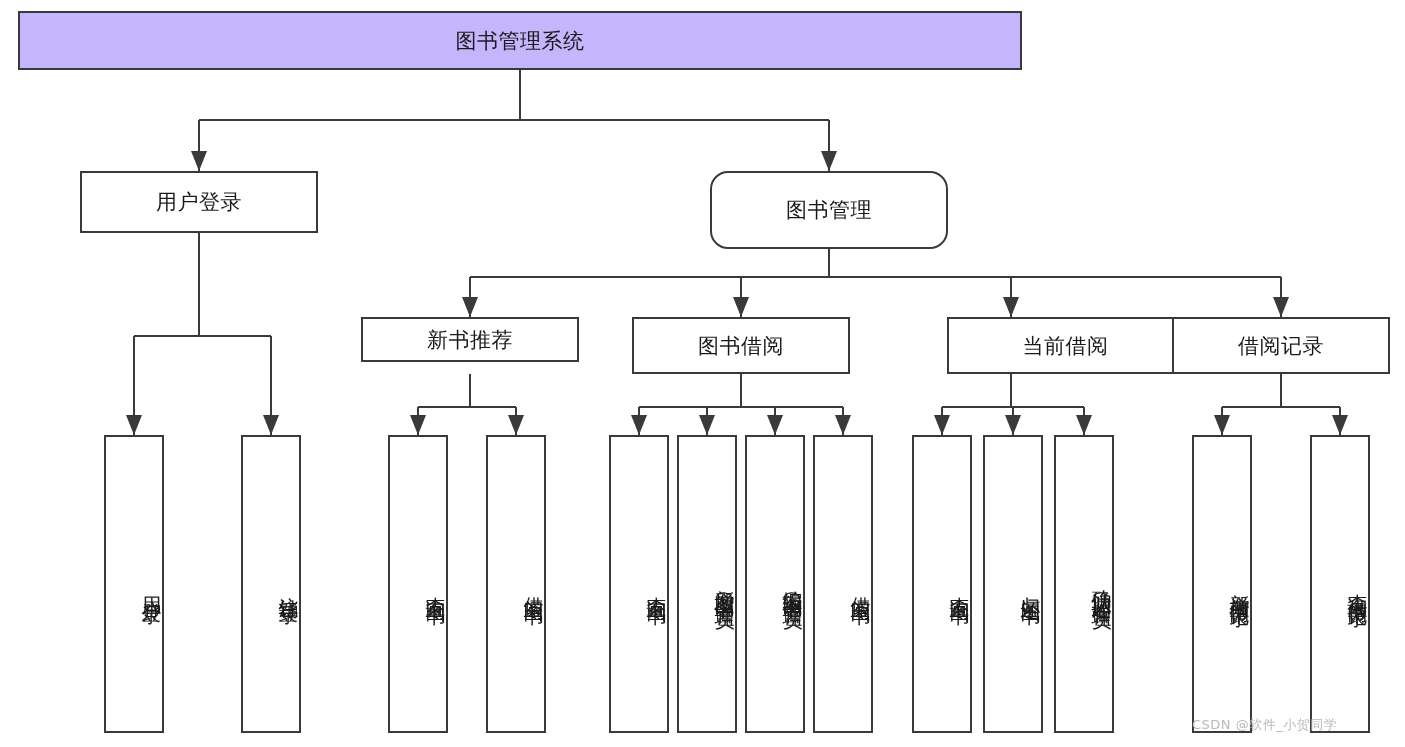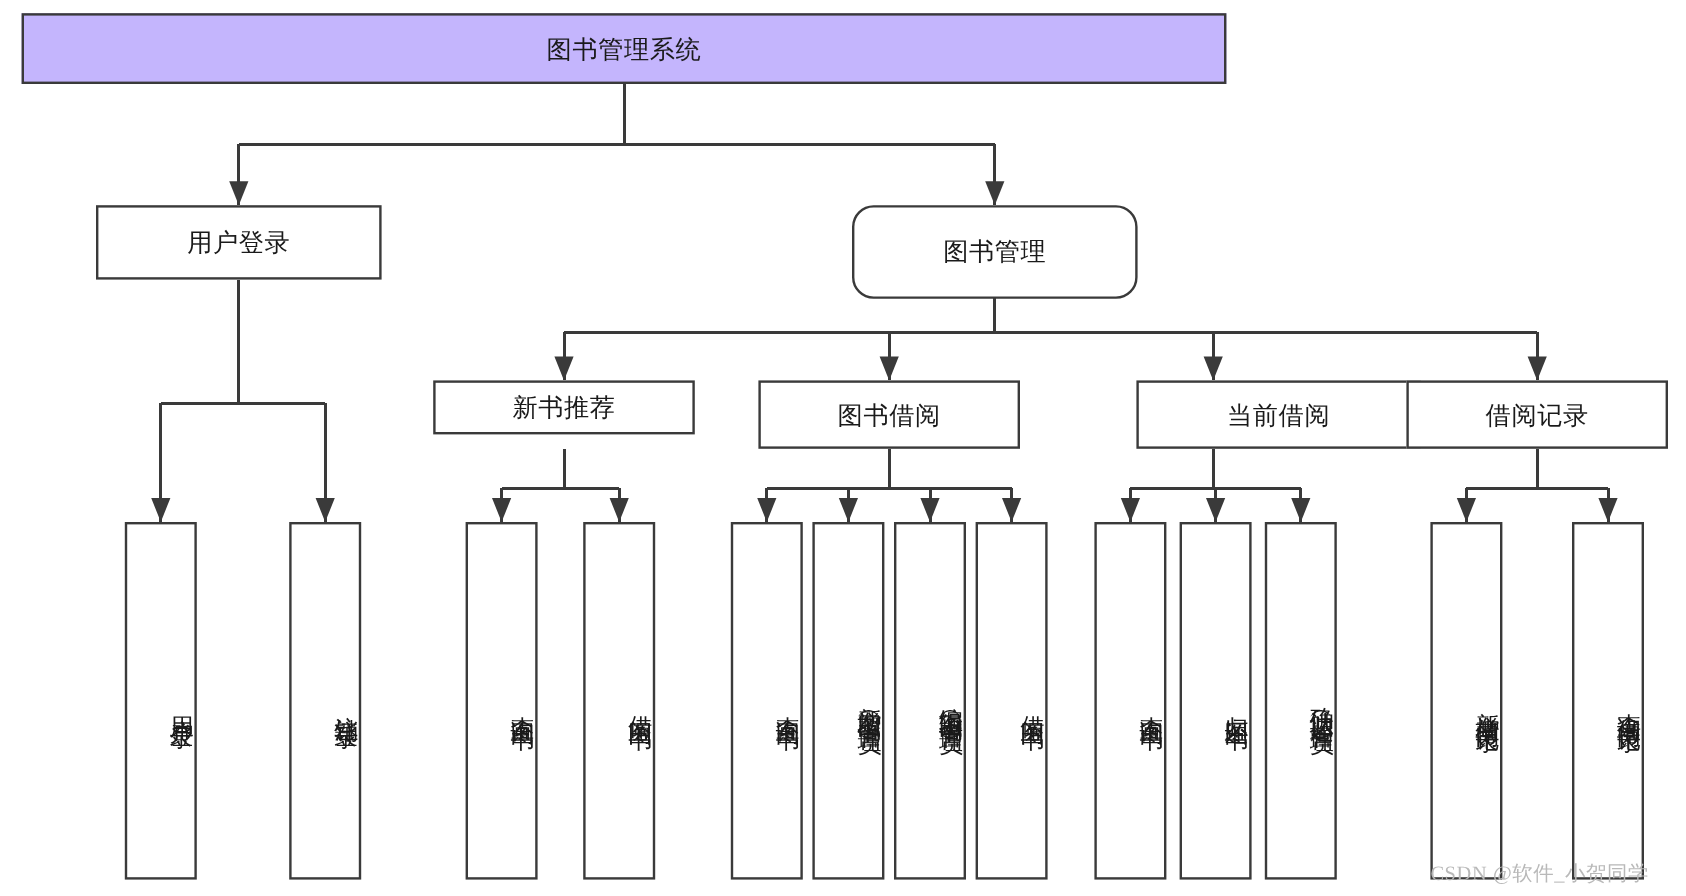--- a/index.html
+++ b/index.html
@@ -48,26 +48,25 @@
     padding-top: 6px;
     line-height: 1.0;
   }
   .node.vert .vtext {
     writing-mode: vertical-rl;
     text-orientation: upright;
     white-space: nowrap;
   }
   .watermark {
     position: absolute;
-    font-size: 17px;
+    font-size: 13px;
     color: #b9b9b9;
     letter-spacing: 0.5px;
     white-space: nowrap;
     user-select: none;
-    font-family: Liberation Serif, serif;
   }
 </style>
 </head>
 <body>
 
 <div id="canvas">
   <svg id="edges" viewBox="0 0 1405 747" xmlns="http://www.w3.org/2000/svg">
       <line x1="520" y1="70" x2="520" y2="120" stroke="#3a3a3a" stroke-width="2.5" shape-rendering="crispEdges"></line>
       <line x1="199" y1="120" x2="829" y2="120" stroke="#3a3a3a" stroke-width="2.5" shape-rendering="crispEdges"></line>
       <line x1="199" y1="120" x2="199" y2="171" stroke="#3a3a3a" stroke-width="2.5" shape-rendering="crispEdges"></line>

